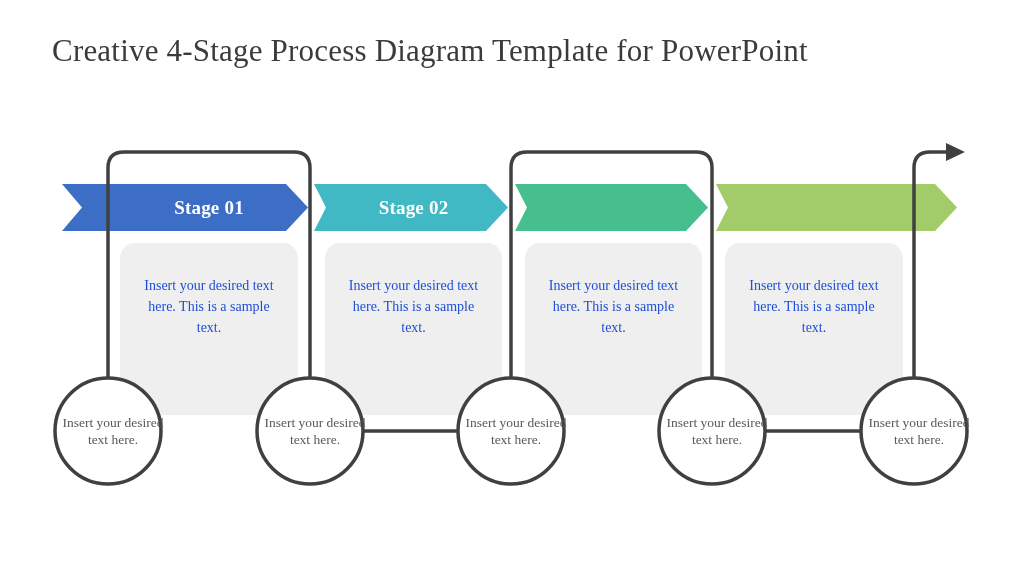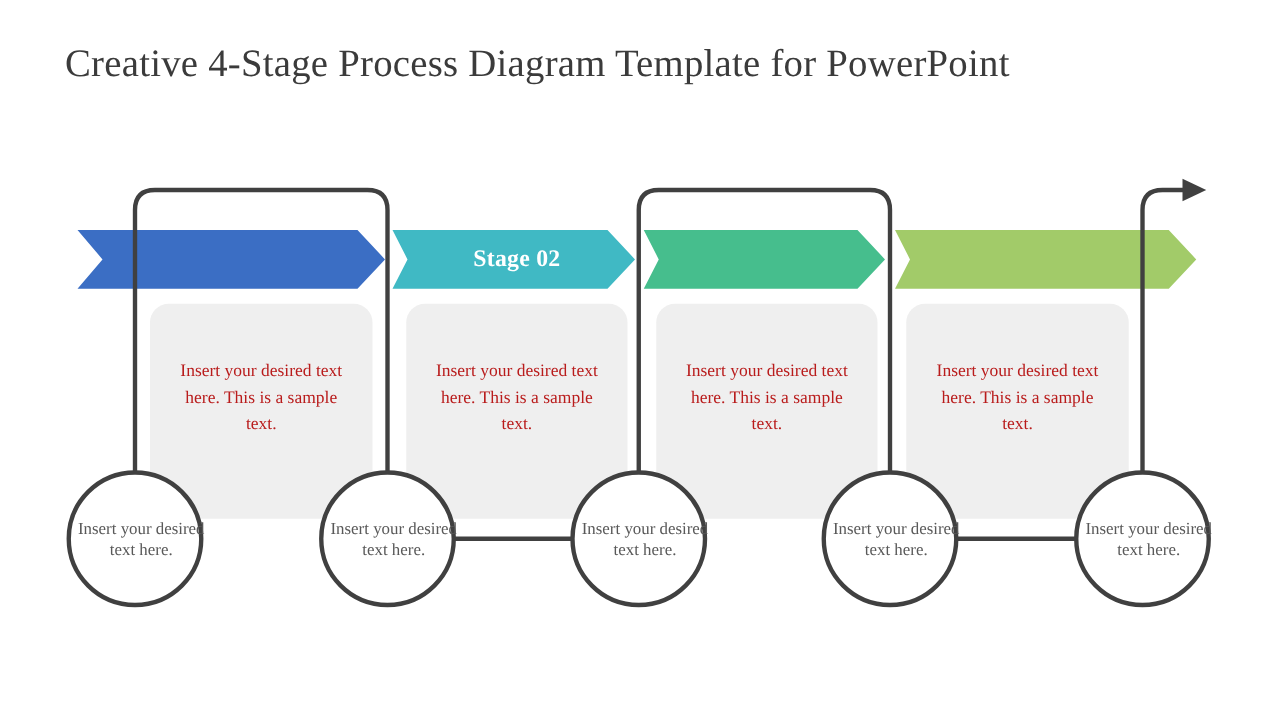--- a/index.html
+++ b/index.html
@@ -40,22 +40,22 @@
     height: 47px;
     color: #ffffff;
     font-size: 19px;
     font-weight: bold;
     letter-spacing: 0.2px;
   }
   .box-text {
     top: 243px;
     height: 172px;
     align-items: flex-start;
-    padding-top: 44px;
-    color: #b91c1c;
+    padding-top: 32px;
+    color: #1d4ed8;
     font-size: 14px;
     line-height: 21px;
   }
   .box-text .inner { width: 142px; }
   .circle-text {
     top: 396px;
     height: 70px;
     width: 110px;
     color: #595959;
     font-size: 13.5px;
@@ -90,20 +90,21 @@
     <path d="M 914 434 L 914 168 Q 914 152 930 152 L 947 152" fill="none" stroke-width="3.5" stroke="#404040"></path>
     <polygon points="946,143 965,152 946,161" fill="#404040"></polygon>
 
     <circle cx="108" cy="431" r="53" stroke-width="3.5" fill="#ffffff" stroke="#404040"></circle>
     <circle cx="310" cy="431" r="53" stroke-width="3.5" fill="#ffffff" stroke="#404040"></circle>
     <circle cx="511" cy="431" r="53" stroke-width="3.5" fill="#ffffff" stroke="#404040"></circle>
     <circle cx="712" cy="431" r="53" stroke-width="3.5" fill="#ffffff" stroke="#404040"></circle>
     <circle cx="914" cy="431" r="53" stroke-width="3.5" fill="#ffffff" stroke="#404040"></circle>
   </svg>
 
+  <div class="overlay stage-label" style="left:120px;width:178px;">Stage 01</div>
   <div class="overlay stage-label" style="left:325px;width:177px;">Stage 02</div>
 
   <div class="overlay box-text" style="left:120px;width:178px;">
     <div class="inner">Insert your desired text here. This is a sample text.</div>
   </div>
   <div class="overlay box-text" style="left:325px;width:177px;">
     <div class="inner">Insert your desired text here. This is a sample text.</div>
   </div>
   <div class="overlay box-text" style="left:525px;width:177px;">
     <div class="inner">Insert your desired text here. This is a sample text.</div>

